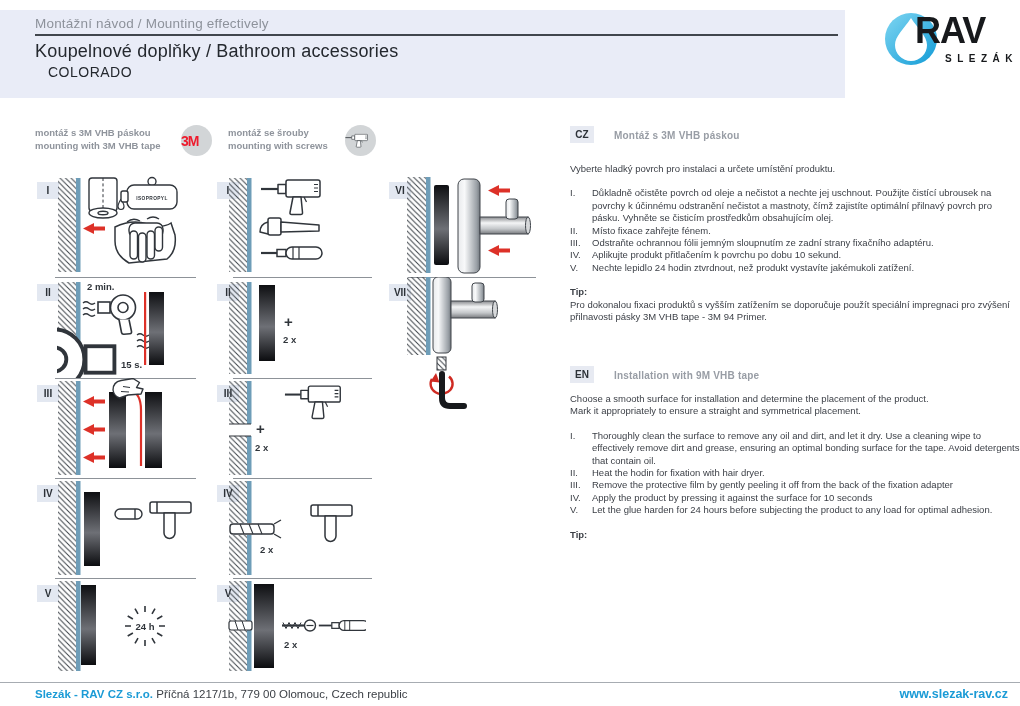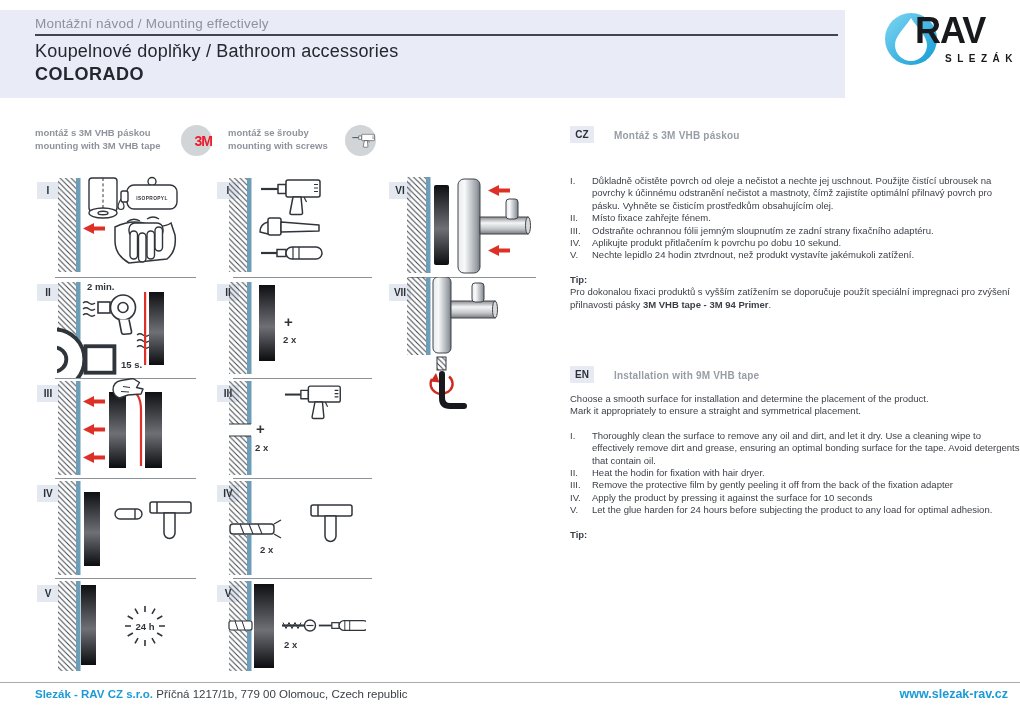--- a/index.html
+++ b/index.html
@@ -6,30 +6,30 @@
   body{
     width:1020px;height:706px;position:relative;background:#fff;
     font-family:"Liberation Sans",sans-serif;color:#3c4046;overflow:hidden;
   }
   .abs{position:absolute}
   
   .band{left:0;top:10px;width:845px;height:88px;background:#e9ecf7}
   .kicker{left:35px;top:16px;font-size:13.5px;color:#8d929b;letter-spacing:.2px}
   .rule{left:35px;top:34px;width:803px;height:2px;background:#41464d}
   .title1{left:35px;top:41px;font-size:18px;font-weight:normal;color:#24282e;letter-spacing:.2px}
-  .title2{left:35px;top:64px;font-size:18px;font-weight:bold;color:#24282e;letter-spacing:.5px}
+  .title2{left:48px;top:64px;font-size:14px;font-weight:normal;color:#24282e;letter-spacing:.5px}
   
   .logo-mark{left:884px;top:12px}
   .logo-brand{left:915px;top:10px;font-size:36px;font-weight:bold;letter-spacing:-1px;color:#17191c}
   .logo-sub{left:945px;top:53px;font-size:10px;font-weight:bold;letter-spacing:5.5px;color:#17191c}
   
   .mlabel{font-size:9.5px;font-weight:bold;color:#8f949c;line-height:12.5px}
   .m1{left:35px;top:127px}
   .m2{left:228px;top:127px}
-  .mcircle{width:31px;height:31px;border-radius:50%;background:#d2d5d7;display:flex;align-items:center;justify-content:flex-end}
+  .mcircle{width:31px;height:31px;border-radius:50%;background:#d2d5d7;display:flex;align-items:center;justify-content:flex-start}
   .c1{left:181px;top:125px}
   .c2{left:345px;top:125px}
   .tm3m{color:#ee1b2d;font-weight:bold;font-size:14px;letter-spacing:-1px}
   
   .col{position:absolute;top:175px}
   .col1{left:35px;width:165px}
   .col2{left:213px;width:163px}
   .col3{left:388px;width:152px}
   .step{position:relative}
   .step.sep::before{content:"";position:absolute;left:20px;right:4px;top:0;height:1px;background:#8d9298}
@@ -49,21 +49,21 @@
     position:absolute;width:24px;height:17px;line-height:17px;background:#e7eaf2;
     text-align:center;font-weight:bold;font-size:10px;color:#2c3137
   }
   .lang-head{position:absolute;font-size:10px;font-weight:bold;color:#989da5;letter-spacing:.2px}
   .txtblock{position:absolute;left:570px;width:450px;font-size:9.5px;line-height:12.4px;color:#3b3f46}
   .txtblock .gap{height:12px}
   .li{display:flex}
   .li .n{width:22px;flex-shrink:0}
   .li .t{flex:1}
   .tipl{font-weight:bold}
-  .b{font-weight:bold}
+  .b{font-weight:normal}
   
   .fline{left:0;top:682px;width:1020px;height:1px;background:#a7acb2}
   .f-left{left:35px;top:688px;font-size:11.5px;color:#3c4046}
   .f-company{color:#1b9bd6;font-weight:bold}
   .f-right{right:12px;top:687px;font-size:12.5px;font-weight:bold;color:#1b9bd6}
 </style>
 </head>
 <body>
 
 <svg width="0" height="0" style="position:absolute" aria-hidden="true">
@@ -400,20 +400,21 @@
       </g>
       <path d="M36 97 v24 q0 8 8 8 h14" fill="none" stroke="#17191c" stroke-width="6" stroke-linecap="round" stroke-linejoin="round"></path>
     </svg>
   </div>
 </div>
 
 <div class="lang-badge" style="left:570px;top:126px">CZ</div>
 <div class="lang-head" style="left:614px;top:130px">Montáž s 3M VHB páskou</div>
 
 <div class="txtblock" style="top:163px">
+  <div>Vyberte hladký povrch pro instalaci a určete umístění produktu.</div>
   <div class="gap"></div>
   <div class="li">
       <span class="n">I.</span>
       <span class="t">Důkladně očistěte povrch od oleje a nečistot a nechte jej uschnout. Použijte čistící ubrousek na povrchy k účinnému odstranění nečistot a mastnoty, čímž zajistíte optimální přilnavý povrch pro pásku. Vyhněte se čisticím prostředkům obsahujícím olej.</span>
     </div>
   <div class="li">
       <span class="n">II.</span>
       <span class="t">Místo fixace zahřejte fénem.</span>
     </div>
   <div class="li">

